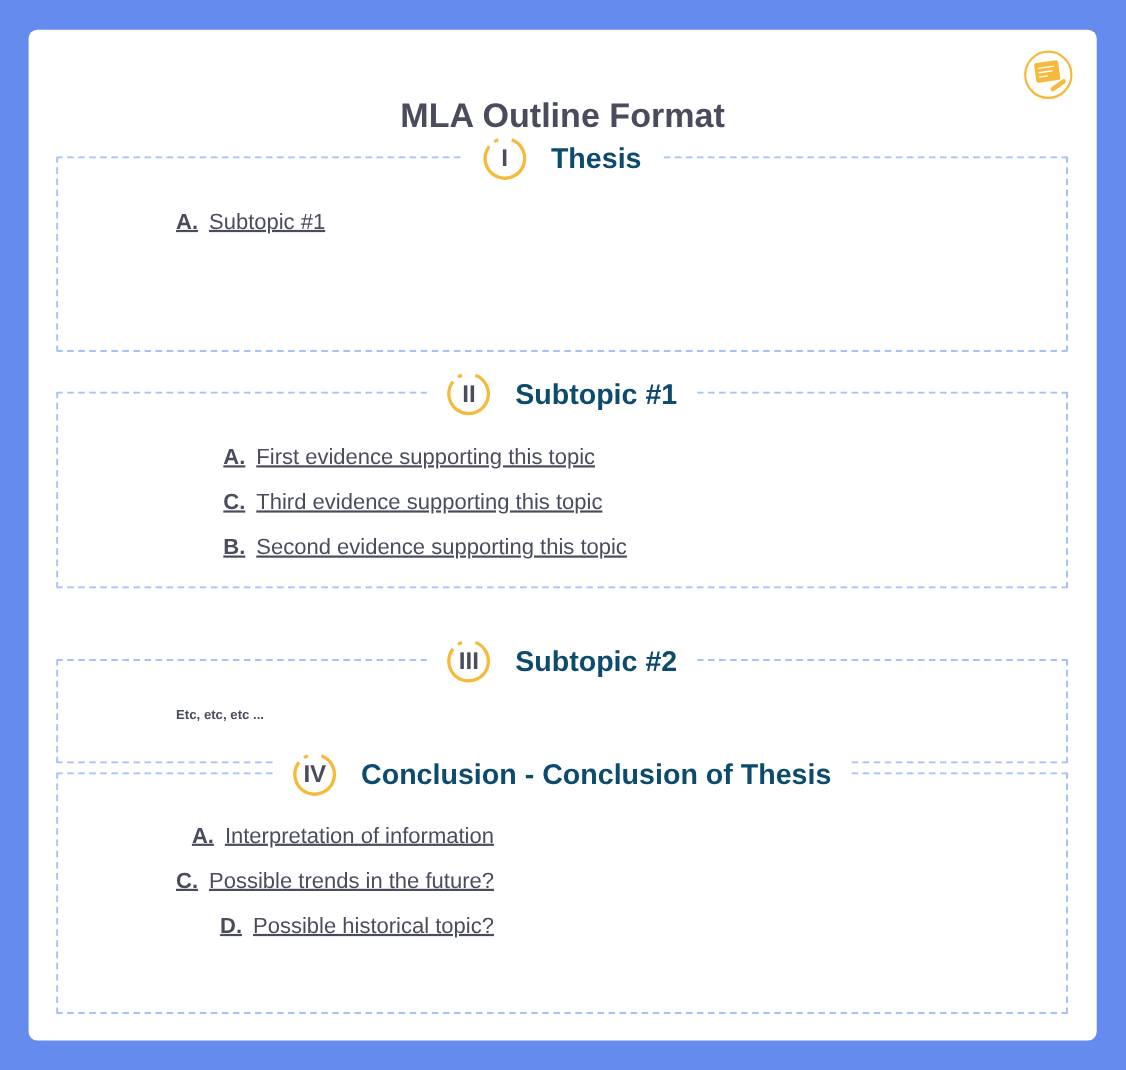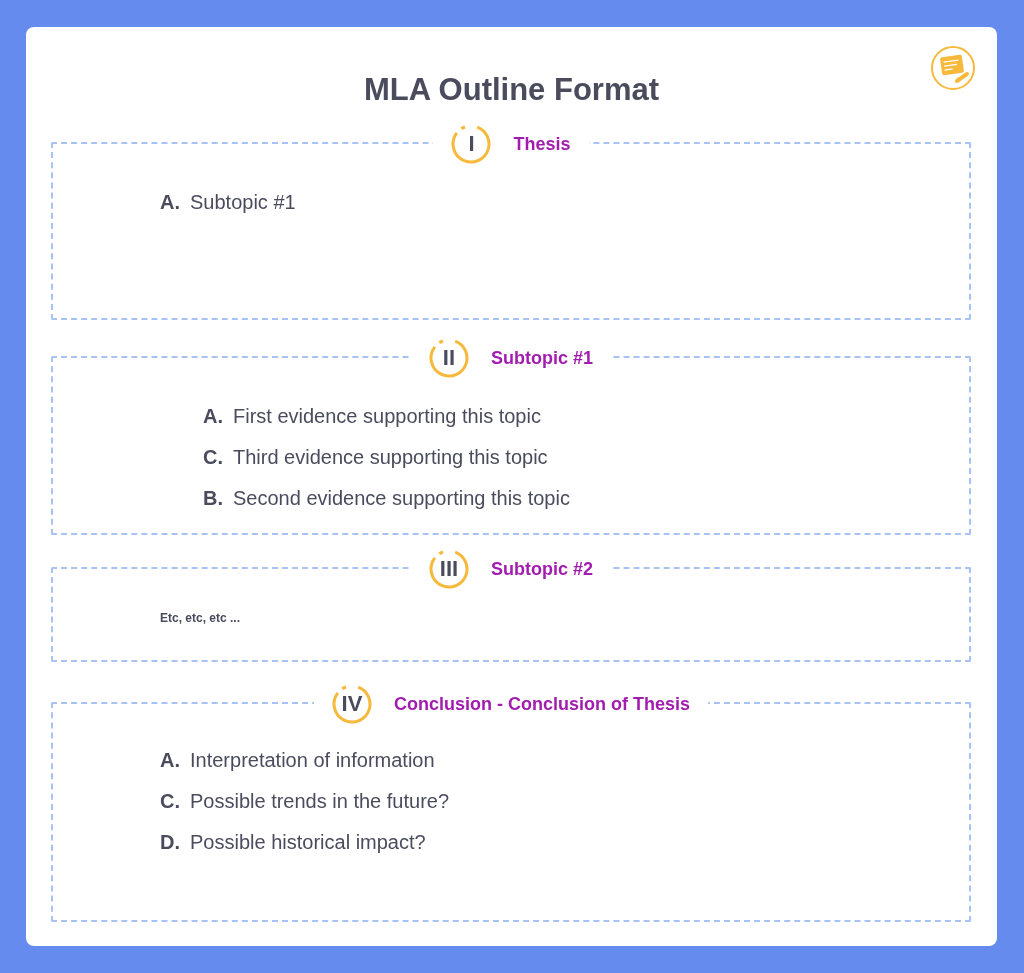--- a/index.html
+++ b/index.html
@@ -1,28 +1,28 @@
 <!DOCTYPE html>
 <html><head>
 <meta charset="utf-8">
 <style>
   html,body{margin:0;padding:0;}
   body{width:1024px;height:973px;background:#658bef;position:relative;font-family:"Liberation Sans","DejaVu Sans",sans-serif;color:#4a4c5e;overflow:hidden;}
   .card{position:absolute;left:26px;top:27px;width:971px;height:919px;background:#fff;border-radius:8px;}
-  .title{position:absolute;left:0;width:100%;top:45px;text-align:center;font-size:31px;font-weight:bold;color:#4a4c5e;}
+  .title{position:absolute;left:0;width:100%;top:60px;text-align:center;font-size:31px;font-weight:bold;color:#4a4c5e;}
   .logo{position:absolute;left:904px;top:18px;width:46px;height:46px;}
   .section{position:absolute;left:25px;width:920px;border:2px dashed #a8c2f5;border-radius:2px;box-sizing:border-box;}
   .shead{position:absolute;top:-22px;left:0;width:100%;display:flex;justify-content:center;}
   .shead-inner{background:#fff;display:flex;align-items:center;padding:0 18px;height:44px;}
   .numeral{width:40px;height:40px;position:relative;display:flex;align-items:center;justify-content:center;font-size:22px;font-weight:bold;color:#4a4c5e;margin-right:22px;}
   .numeral svg{position:absolute;left:0;top:0;}
   .numeral span{position:relative;}
-  .stitle{font-size:18px;font-weight:bold;color:#a21caf;}
+  .stitle{font-size:26px;font-weight:bold;color:#0c4a6e;}
   .items{position:absolute;left:107px;}
-  .item{font-size:20px;height:41px;line-height:41px;color:#4a4c5e;}
+  .item{font-size:20px;height:41px;line-height:41px;color:#4a4c5e;text-decoration:underline;}
   .item b{margin-right:10px;}
   .etc{font-size:12px;font-weight:bold;}
 </style>
 </head>
 <body>
 
 <div class="card">
   <div class="title">MLA Outline Format</div>
 
   <div class="logo">
@@ -67,21 +67,21 @@
       <div class="stitle">Subtopic #1</div>
     </div>
       </div>
     <div class="items" style="top:38px;margin-left:43px;">
       <div class="item"><b>A.</b><span>First evidence supporting this topic</span></div>
       <div class="item"><b>C.</b><span>Third evidence supporting this topic</span></div>
       <div class="item"><b>B.</b><span>Second evidence supporting this topic</span></div>
     </div>
   </div>
 
-  <div class="section" style="top:540px;height:95px;text-align:center;">
+  <div class="section" style="top:572px;height:95px;text-align:center;">
     <div class="shead">
         <div class="shead-inner">
       <div class="numeral">
         <svg width="40" height="40" viewBox="0 0 40 40">
               <circle cx="20" cy="20" r="18" fill="none" stroke="#f6b93b" stroke-width="3" stroke-dasharray="90 6 4 14" transform="rotate(-70 20 20)"></circle>
             </svg>
         <span>III</span>
       </div>
       <div class="stitle">Subtopic #2</div>
     </div>
@@ -96,19 +96,19 @@
         <div class="shead-inner">
       <div class="numeral">
         <svg width="40" height="40" viewBox="0 0 40 40">
               <circle cx="20" cy="20" r="18" fill="none" stroke="#f6b93b" stroke-width="3" stroke-dasharray="90 6 4 14" transform="rotate(-70 20 20)"></circle>
             </svg>
         <span>IV</span>
       </div>
       <div class="stitle">Conclusion - Conclusion of Thesis</div>
     </div>
       </div>
-    <div class="items" style="top:36px;">
+    <div class="items" style="top:36px;text-align:right;">
       <div class="item"><b>A.</b><span>Interpretation of information</span></div>
       <div class="item"><b>C.</b><span>Possible trends in the future?</span></div>
-      <div class="item"><b>D.</b><span>Possible historical impact?</span></div>
+      <div class="item"><b>D.</b><span>Possible historical topic?</span></div>
     </div>
   </div>
 </div>
 
 </body></html>

